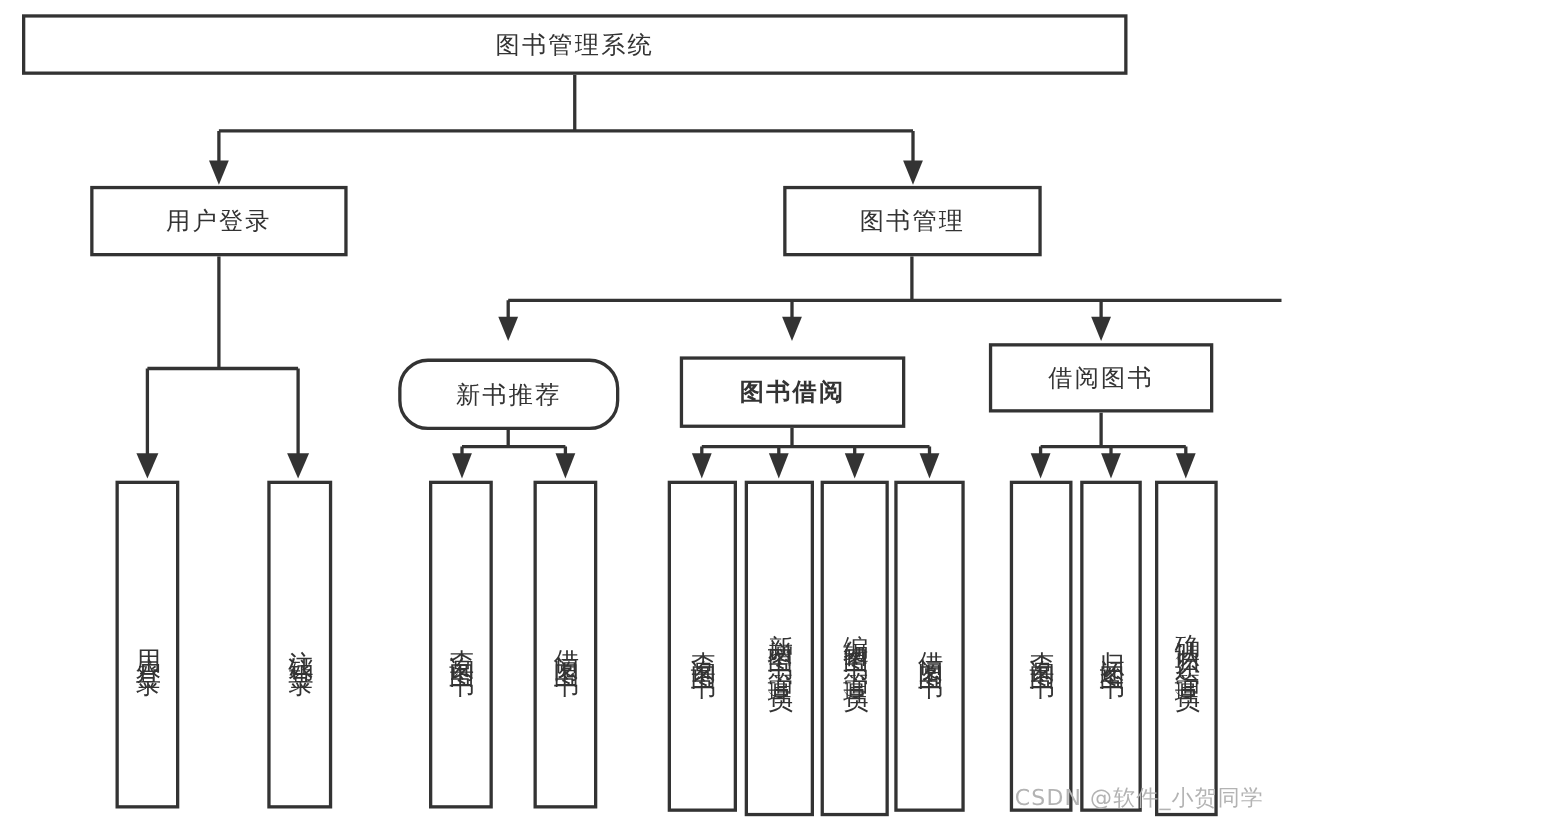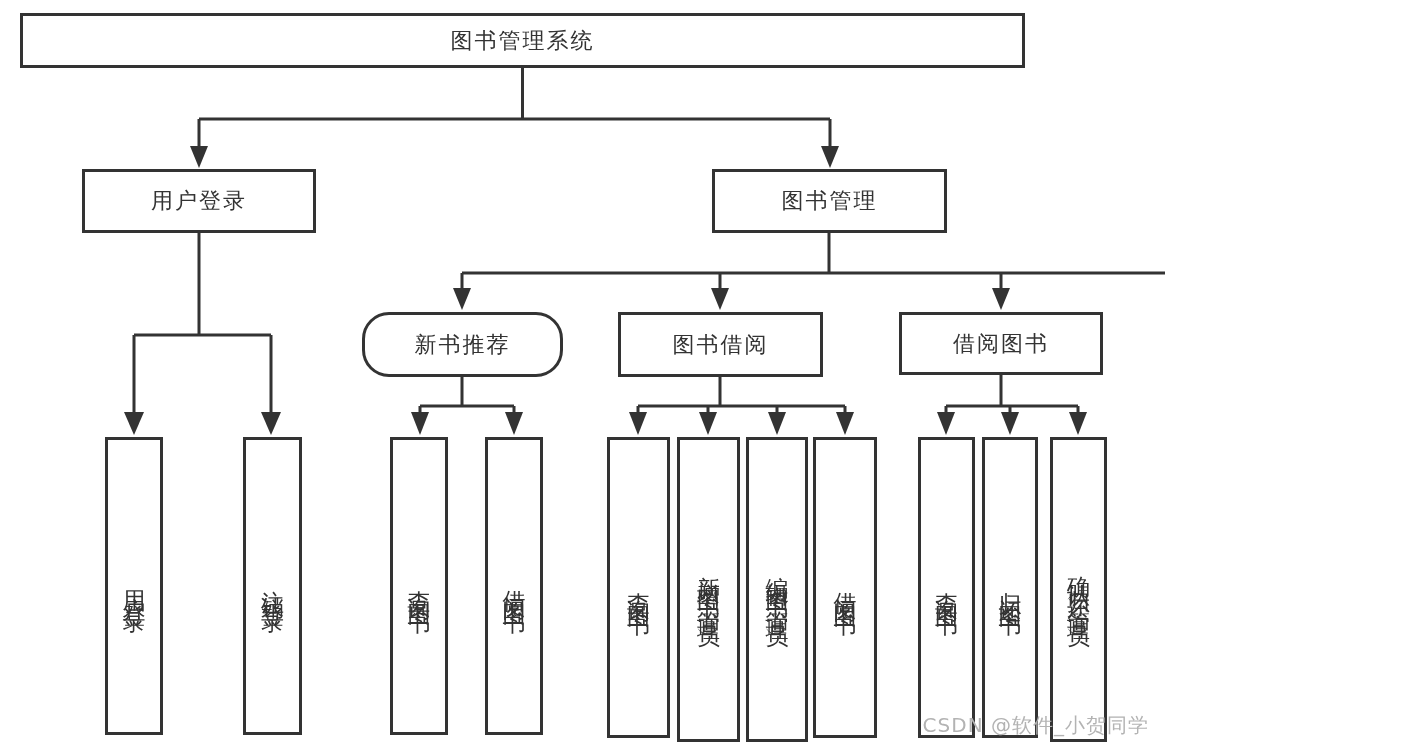--- a/index.html
+++ b/index.html
@@ -101,24 +101,24 @@
     <span>图书管理系统</span>
   </div>
 
   <div class="box h" style="left:82px; top:169px; width:234px; height:64px;">
     <span>用户登录</span>
   </div>
   <div class="box h" style="left:712px; top:169px; width:235px; height:64px;">
     <span>图书管理</span>
   </div>
 
-  <div class="box h" style="left:362px; top:312px; width:201px; height:65px;border-radius:27px;">
+  <div class="box h" style="left:362px; top:326px; width:201px; height:65px;border-radius:27px;">
     <span>新书推荐</span>
   </div>
-  <div class="box h" style="left:618px; top:312px; width:205px; height:65px;">
+  <div class="box h" style="left:618px; top:324px; width:205px; height:65px;font-weight:bold;">
     <span>图书借阅</span>
   </div>
   <div class="box h" style="left:899px; top:312px; width:204px; height:63px;">
     <span>借阅图书</span>
   </div>
 
   <div class="box v" style="left:105px; top:437px; width:58px; height:298px;">
     <span>用户登录</span>
   </div>
   <div class="box v" style="left:243px; top:437px; width:59px; height:298px;">

